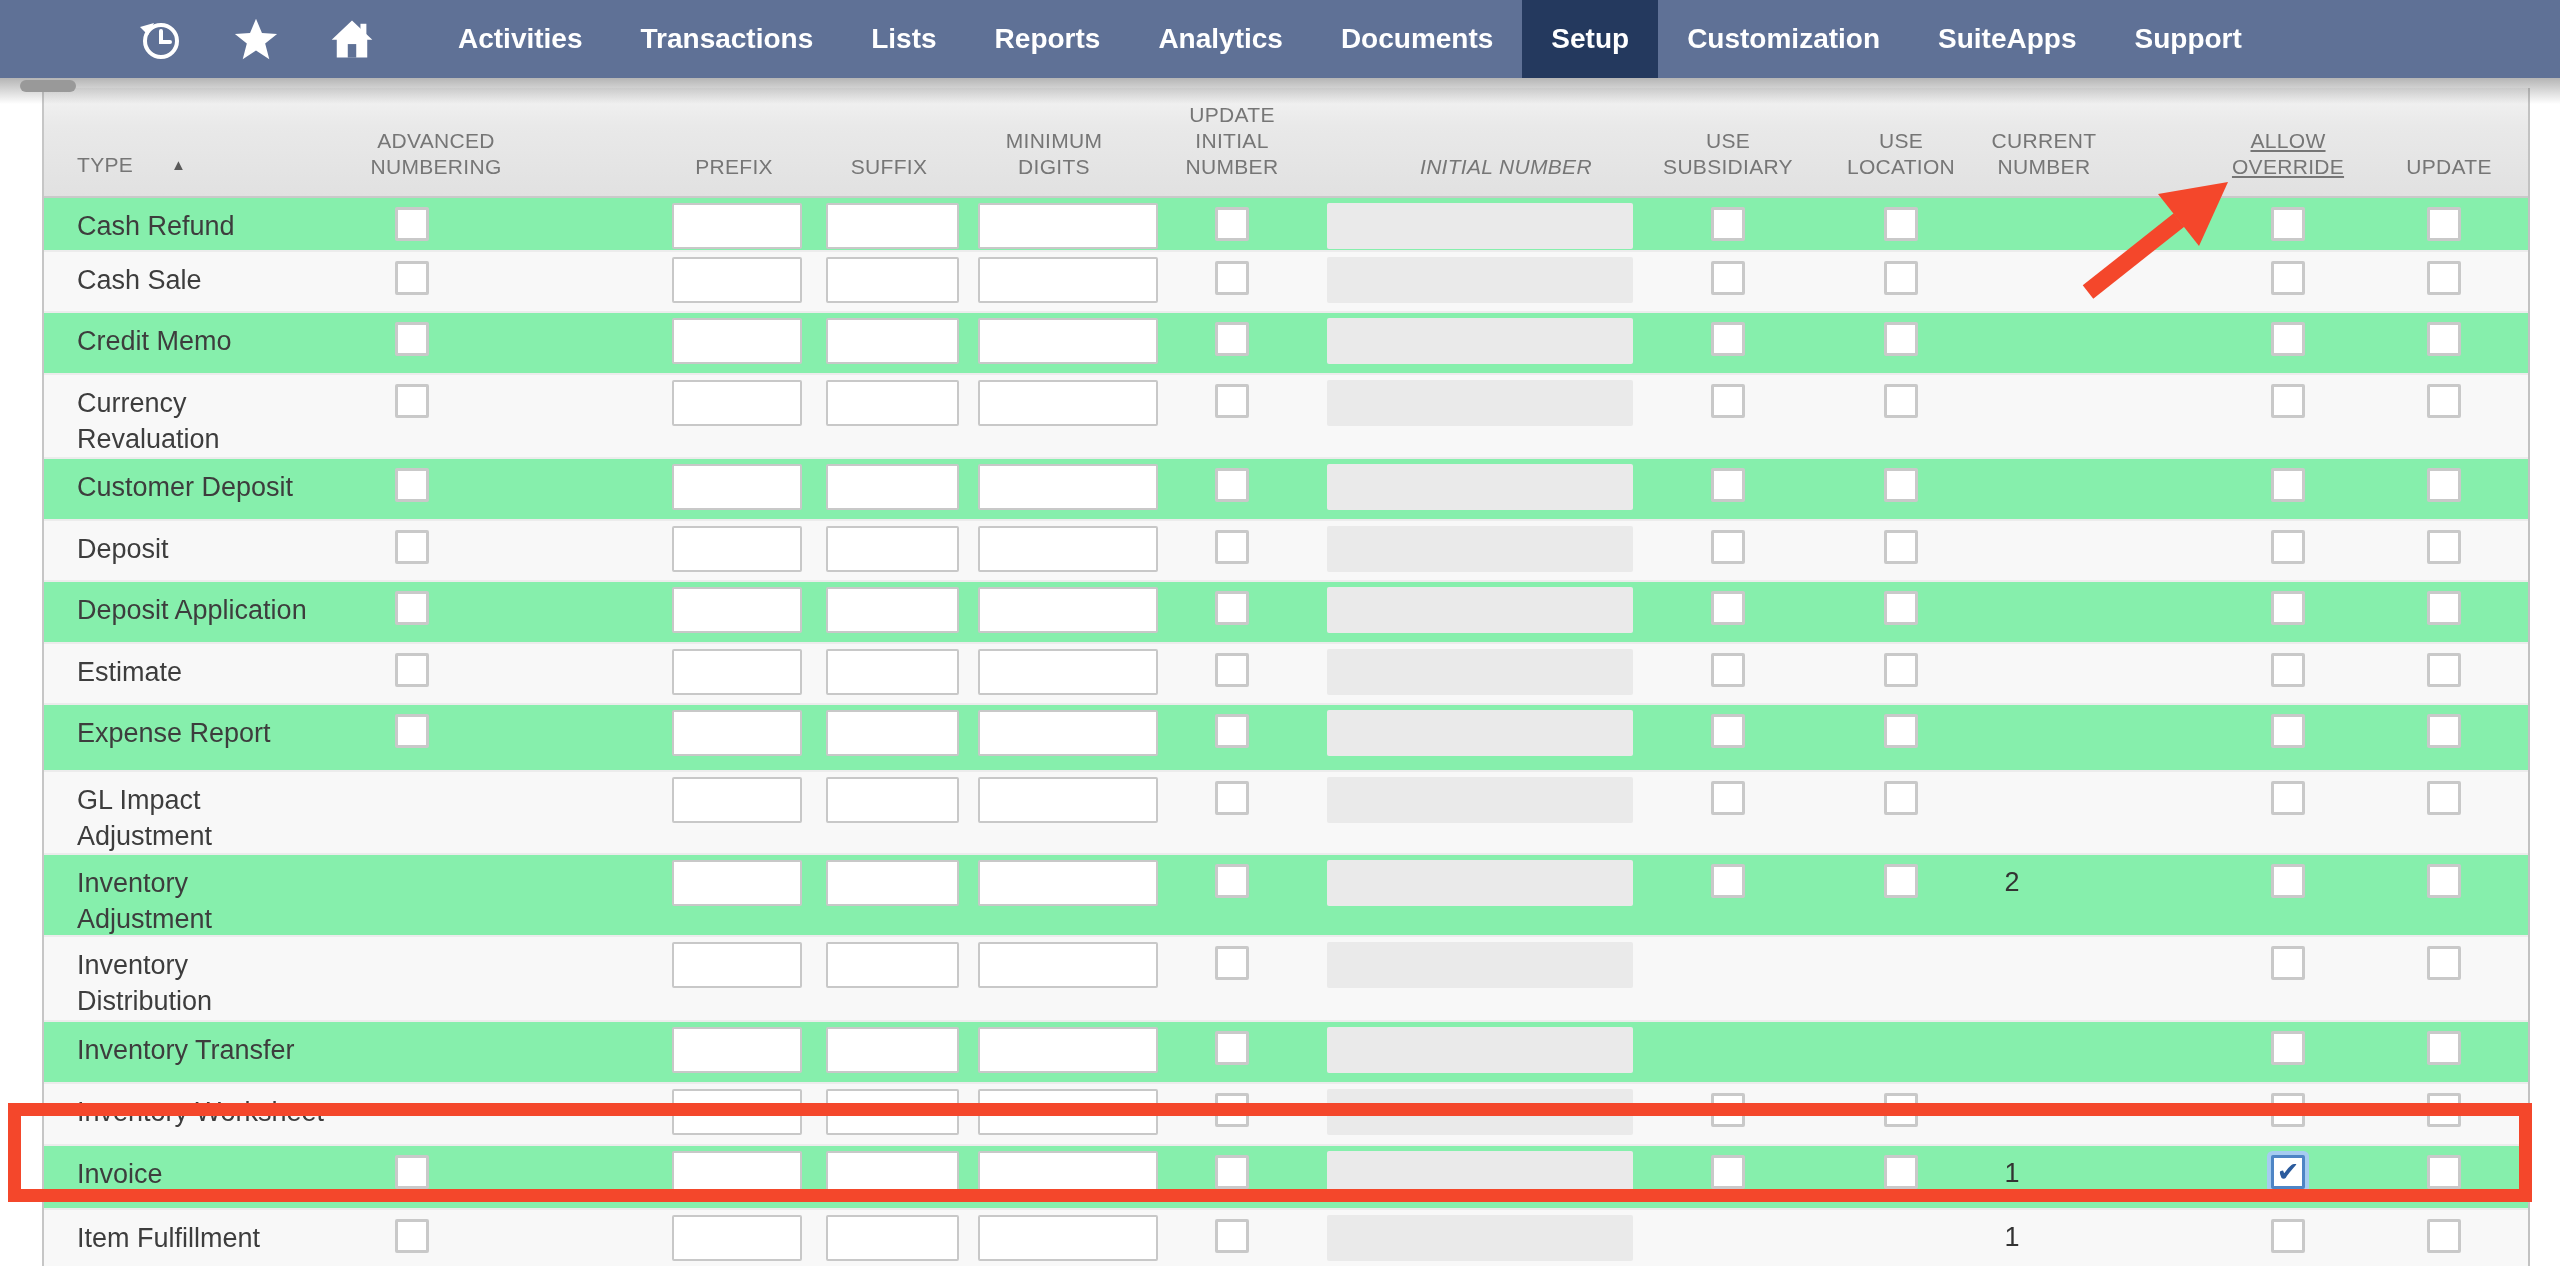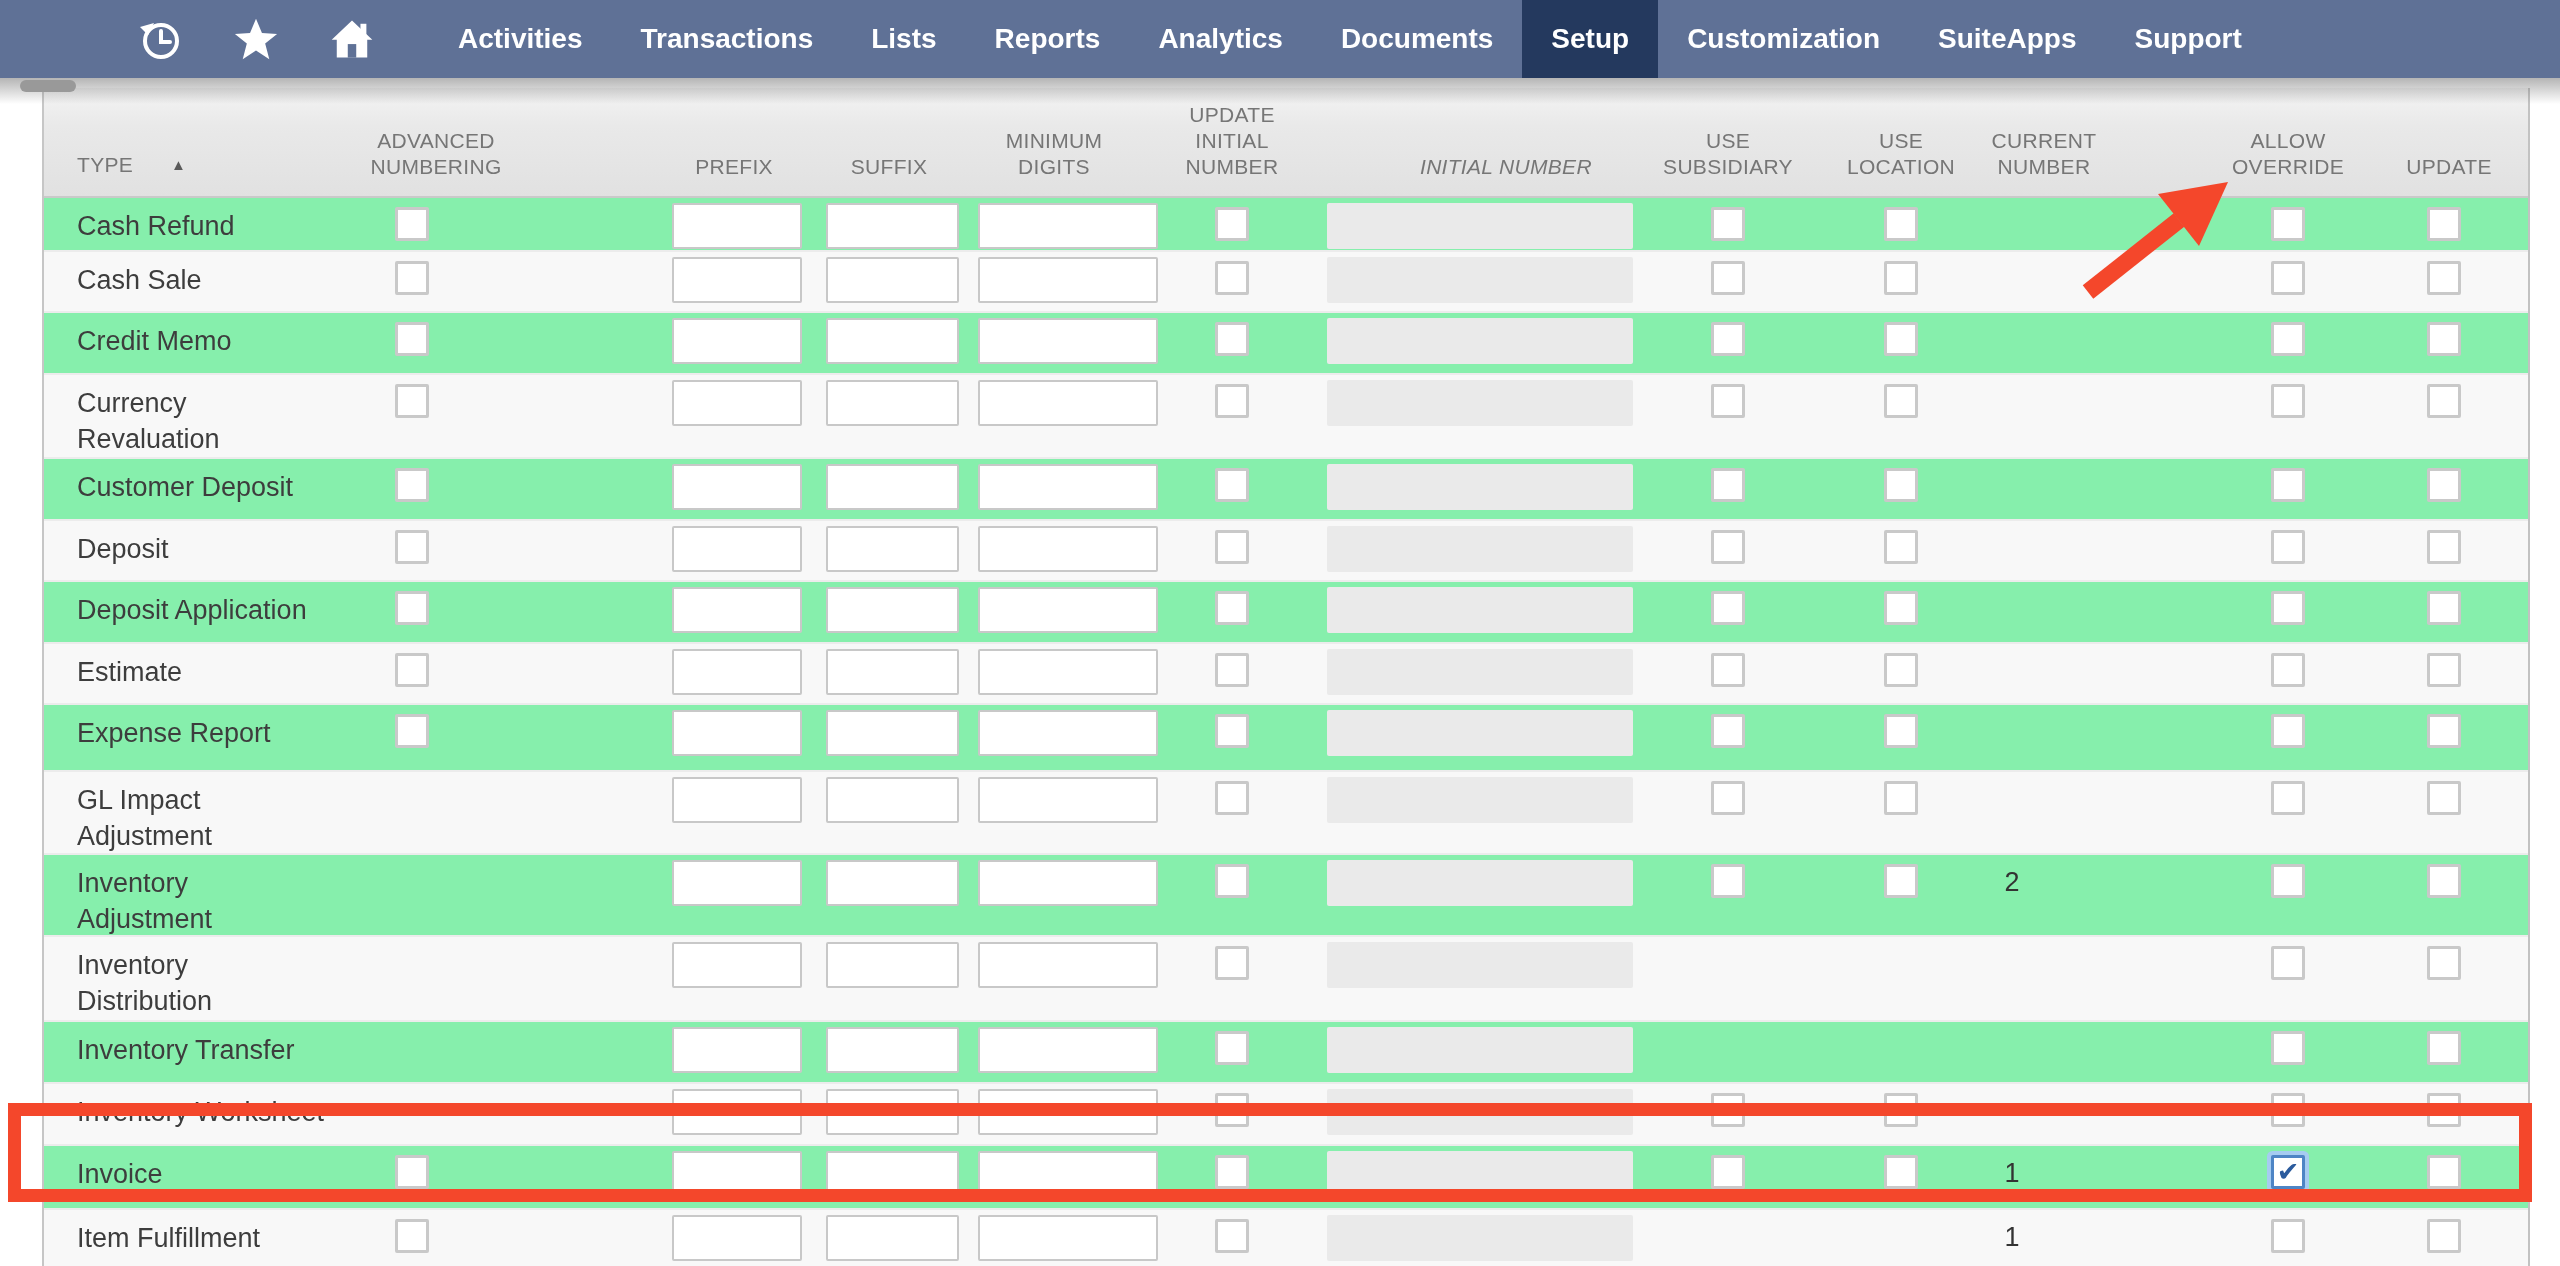--- a/index.html
+++ b/index.html
@@ -44,21 +44,21 @@
     position:absolute;bottom:16px;transform:translateX(-50%);
     color:#767676;font-size:21px;line-height:26px;text-align:center;
     white-space:pre-line;letter-spacing:.3px;
   }
   .th-left{transform:none;text-align:left;gap:28px;}
   .th-type{left:33px;bottom:18px;display:flex;align-items:center;cursor:pointer;}
   .sort-arrow{font-size:15px;color:#5a5a5a;margin-left:10px;}
   .th-adv{left:348px;margin-left:44px;}   .th-prefix{left:690px;} .th-suffix{left:845px;}
   .th-min{left:1010px;}  .th-updinit{left:1188px;} .th-initial{left:1376px;font-style:italic;}
   .th-sub{left:1684px;}  .th-loc{left:1857px;}  .th-cur{left:2000px;}
-  .th-allow{left:2244px;} .th-upd{left:2405px;}
+  .th-allow{left:2244px;text-decoration:underline;} .th-upd{left:2405px;}
   
   .row{position:relative;border-bottom:2px solid #ececec;background:#86efac;}
   .row.alt{background:#f8f8f8;}
   .c-type{
     position:absolute;left:33px;top:10px;font-size:27px;line-height:36px;
     color:#3d3d3d;white-space:pre-line;
   }
   .cbx{
     position:absolute;top:9px;width:34px;height:34px;box-sizing:border-box;
     background:#ffffff;border:3px solid #c9c9c9;border-radius:2px;cursor:pointer;

